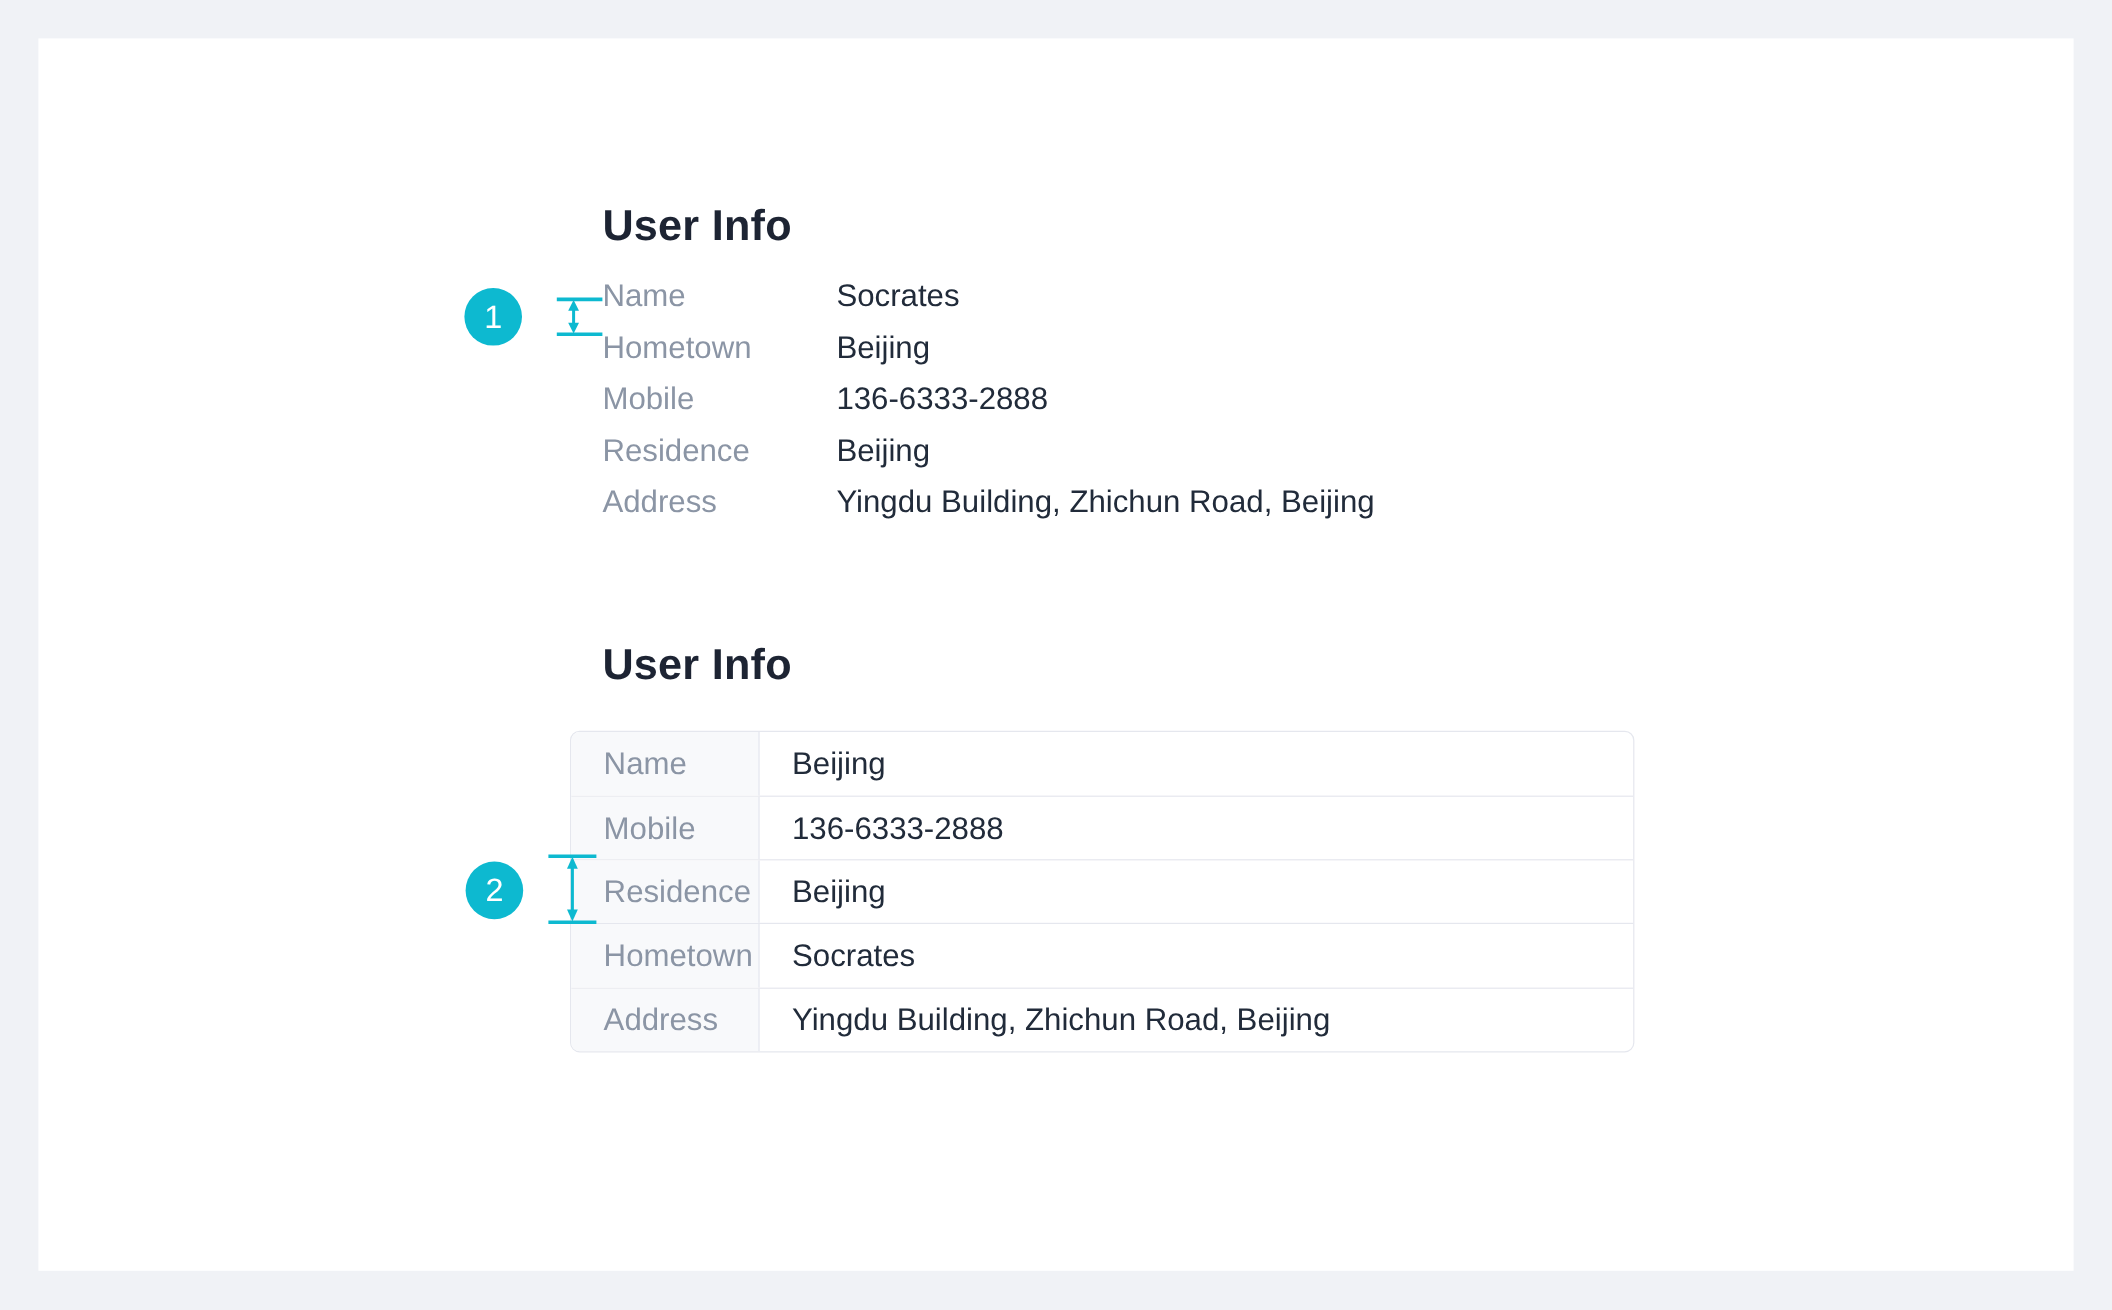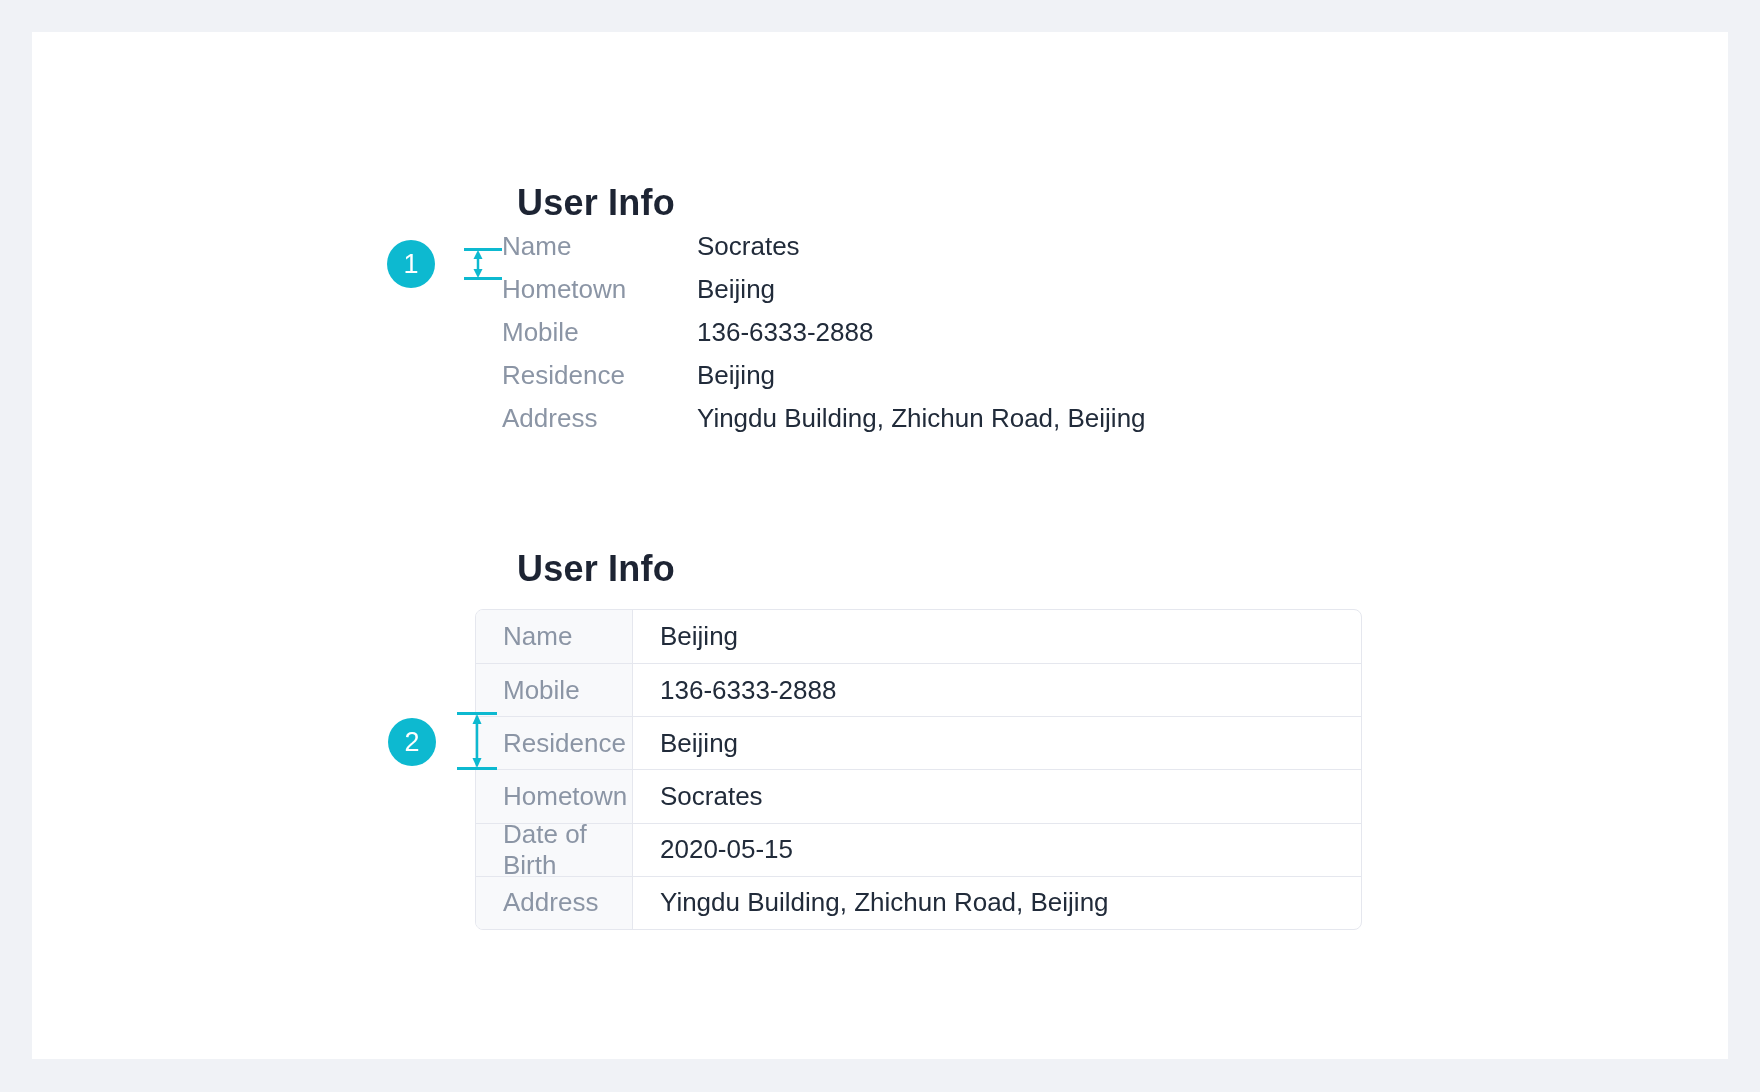--- a/index.html
+++ b/index.html
@@ -7,21 +7,21 @@
     width:1760px;height:1092px;overflow:hidden;
     background:#f0f2f6;
     font-family:"Liberation Sans", sans-serif;
   }
   .page{position:relative;width:1760px;height:1092px;background:#f0f2f6;}
   .card{
     position:absolute;left:32px;top:32px;width:1696px;height:1027px;
     background:#ffffff;
   }
   .section-title{
-    position:absolute;margin:15px;
+    position:absolute;margin:0;
     font-size:36px;font-weight:700;color:#1d2433;
     line-height:44px;letter-spacing:0.2px;
   }
   #section1-title{left:502px;top:166px;}
   #section2-title{left:502px;top:532px;}
 
   
   .desc-list{position:absolute;left:502px;top:228px;width:700px;}
   .desc-row{display:flex;line-height:36px;margin-bottom:7px;font-size:26px;}
   .desc-label{width:195px;flex:0 0 195px;color:#8b95a5;}
@@ -98,24 +98,20 @@
     </div>
     <div class="table-row">
       <div class="cell cell-label">Residence</div>
       <div class="cell cell-value">Beijing</div>
     </div>
     <div class="table-row">
       <div class="cell cell-label">Hometown</div>
       <div class="cell cell-value">Socrates</div>
     </div>
     <div class="table-row">
-      <div class="cell cell-label">Date of Birth</div>
-      <div class="cell cell-value">2020-05-15</div>
-    </div>
-    <div class="table-row">
       <div class="cell cell-label">Address</div>
       <div class="cell cell-value">Yingdu Building, Zhichun Road, Beijing</div>
     </div>
   </div>
 
   <div class="badge" id="badge-1">1</div>
   <svg class="measure" id="measure-1" width="42" height="36" viewBox="0 0 42 36">
     <line x1="2" y1="3.5" x2="40" y2="3.5" stroke="#0db9d0" stroke-width="3"></line>
     <line x1="2" y1="32.5" x2="40" y2="32.5" stroke="#0db9d0" stroke-width="3"></line>
     <line x1="16" y1="9" x2="16" y2="27" stroke="#0db9d0" stroke-width="2.5"></line>

